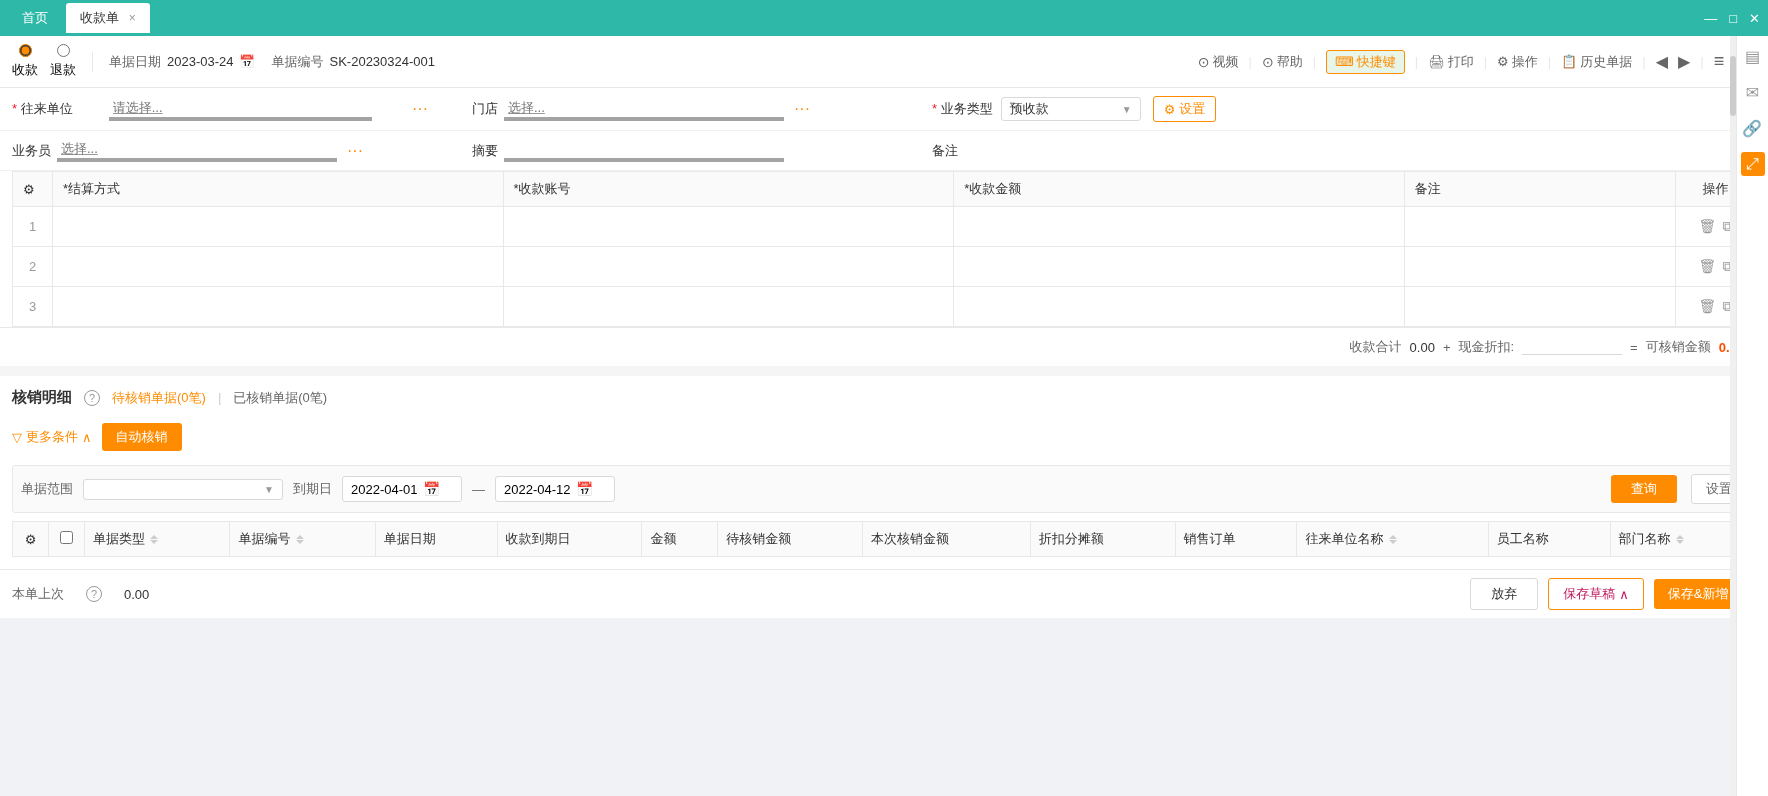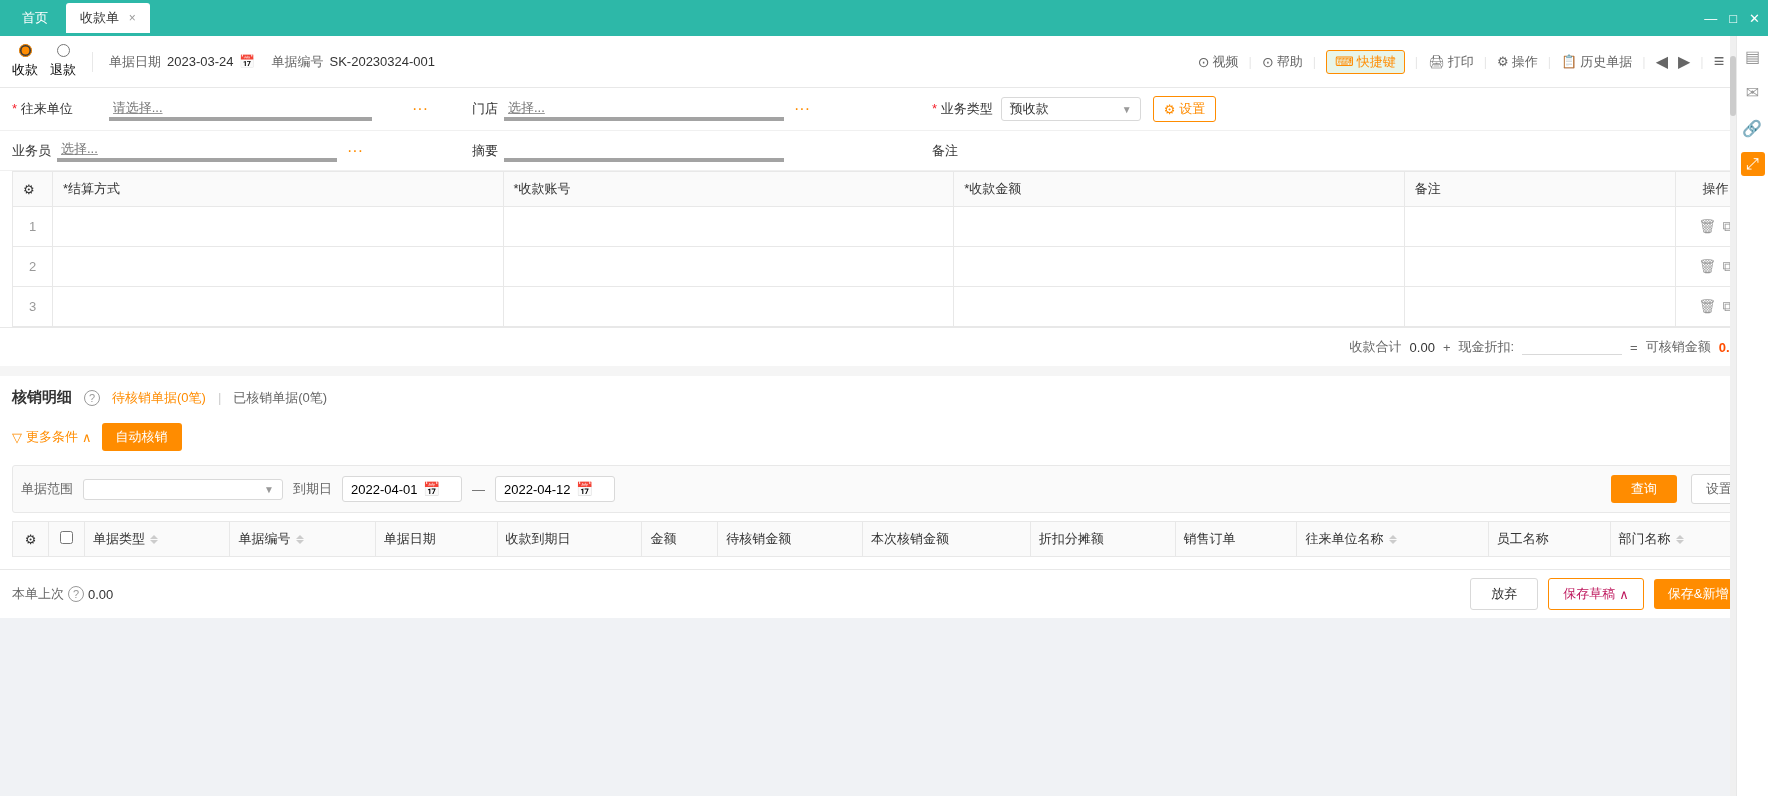--- a/index.html
+++ b/index.html
@@ -88,21 +88,21 @@
     
     .bottom-table { width: 100%; border-collapse: collapse; }
     .bottom-table th { background: #fafafa; padding: 8px 8px; text-align: left; border: 1px solid #e8e8e8; color: #333; font-weight: 500; font-size: 12px; white-space: nowrap; }
     .sort-icon { display: inline-flex; flex-direction: column; gap: 1px; margin-left: 2px; vertical-align: middle; }
     .sort-icon span { display: block; width: 0; height: 0; }
     .sort-up { border-left: 4px solid transparent; border-right: 4px solid transparent; border-bottom: 4px solid #ccc; }
     .sort-down { border-left: 4px solid transparent; border-right: 4px solid transparent; border-top: 4px solid #ccc; }
 
     
     .bottom-bar { display: flex; align-items: center; padding: 8px 12px; background: #fff; border-top: 1px solid #e8e8e8; gap: 10px; }
-    .bottom-info { display: flex; align-items: center; gap: 4px; color: #666; }
+    .bottom-info { display: flex; align-items: center; gap: 22px; color: #666; }
     .bottom-info .value { color: #333; font-weight: 500; }
     .bottom-spacer { flex: 1; }
     .discard-btn { background: #fff; border: 1px solid #d9d9d9; color: #333; border-radius: 3px; padding: 6px 20px; cursor: pointer; }
     .save-draft-btn { background: #fff; border: 1px solid #ff8c00; color: #be185d; border-radius: 3px; padding: 6px 14px; cursor: pointer; display: flex; align-items: center; gap: 4px; }
     .save-new-btn { background: #ff8c00; border: none; color: #fff; border-radius: 3px; padding: 6px 14px; cursor: pointer; display: flex; align-items: center; gap: 4px; }
 
     
     .right-sidebar { position: fixed; right: 0; top: 36px; width: 32px; background: #fff; border-left: 1px solid #e8e8e8; display: flex; flex-direction: column; align-items: center; padding-top: 8px; gap: 12px; height: calc(796px - 36px); }
     .sidebar-icon { width: 24px; height: 24px; display: flex; align-items: center; justify-content: center; cursor: pointer; color: #999; font-size: 16px; }
     .sidebar-icon.active { background: #ff8c00; color: #fff; border-radius: 3px; }

